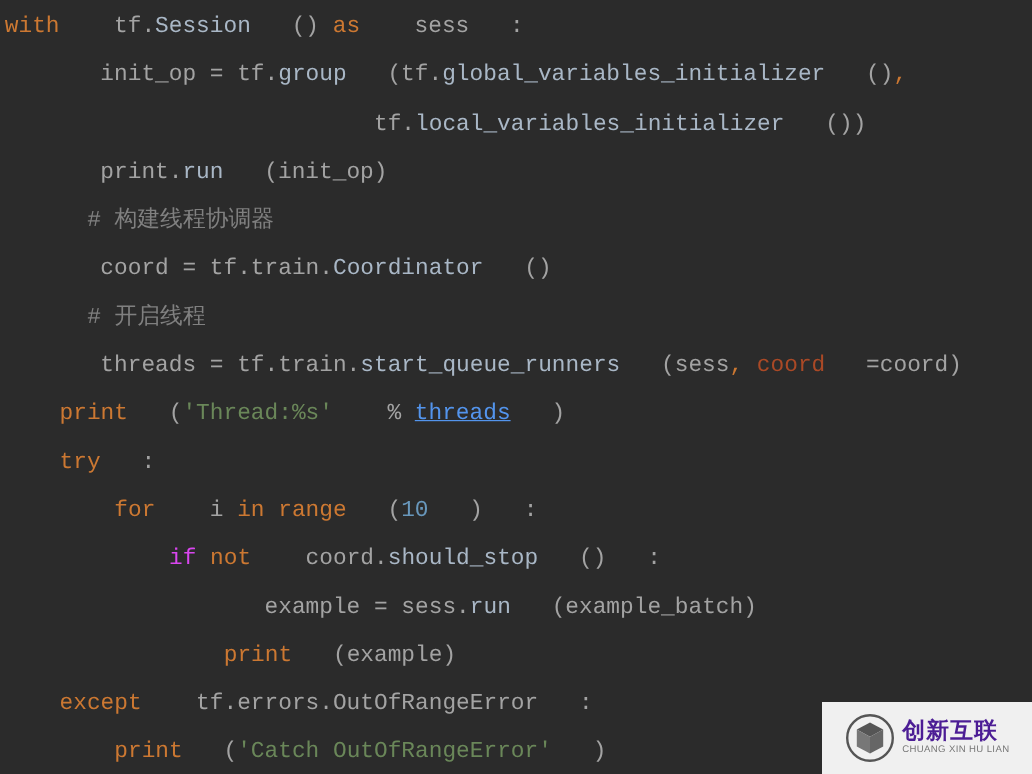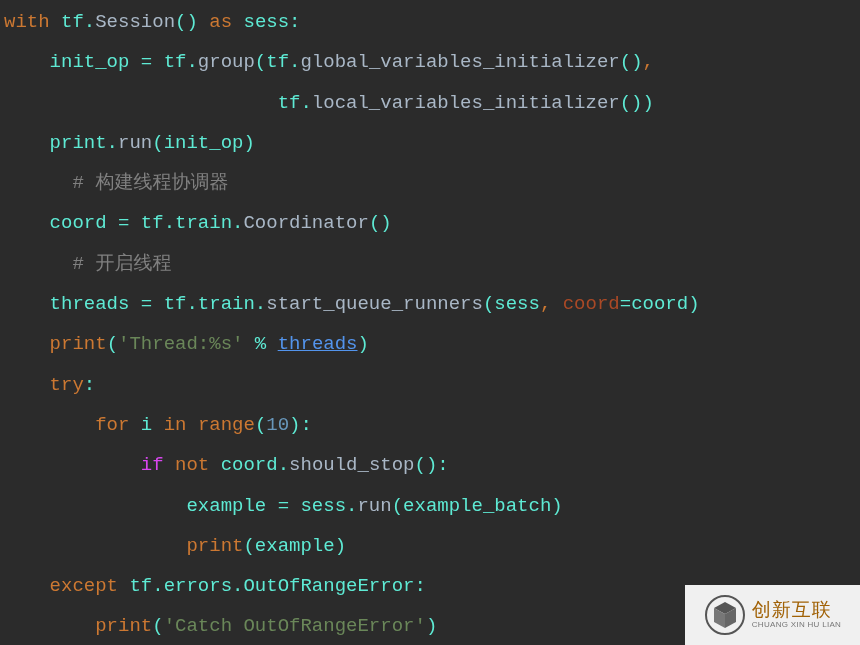--- a/index.html
+++ b/index.html
@@ -28,21 +28,21 @@
     .kw-as { color: #cc7832; }
     .kw-try { color: #cc7832; }
     .kw-for { color: #cc7832; }
     .kw-in { color: #cc7832; }
     .kw-if { color: #d946ef; }
     .kw-not { color: #cc7832; }
     .kw-except { color: #cc7832; }
     .kw-print { color: #cc7832; }
     .kw-coord-arg { color: #aa4926; }
     .fn { color: #a9b7c6; }
-    .txt { color: #5eead4; }
+    .txt { color: #a3a3a3; margin-left: 34px; }
     .comment { color: #808080; margin-left: 23px; }
     .comma-hl { color: #cc7832; }
     .str { color: #6a8759; }
     .num { color: #6897bb; }
     .link {
       color: #5394ec;
       text-decoration: underline;
     }
     .watermark {
       position: absolute;
@@ -61,22 +61,22 @@
       flex-shrink: 0;
     }
     .watermark-txt {
       display: flex;
       flex-direction: column;
       margin-left: 6px;
       line-height: 1.1;
     }
     .wm-cn {
       font-size: 19px;
-      font-weight: normal;
-      color: #a16207;
+      font-weight: bold;
+      color: #4c1d95;
       letter-spacing: 1px;
     }
     .wm-en {
       font-size: 8px;
       color: #777;
       letter-spacing: 0.3px;
     }
   </style>
 </head>
 <body>

